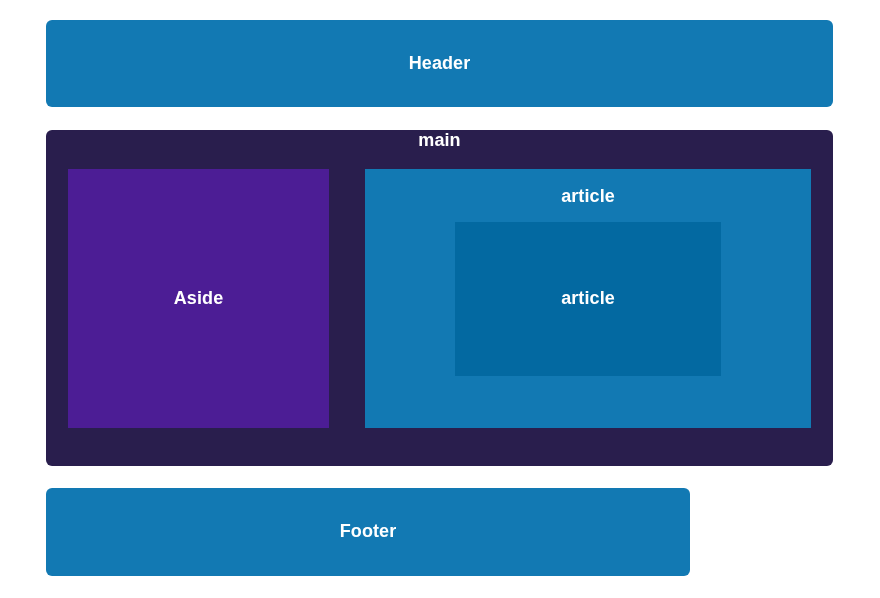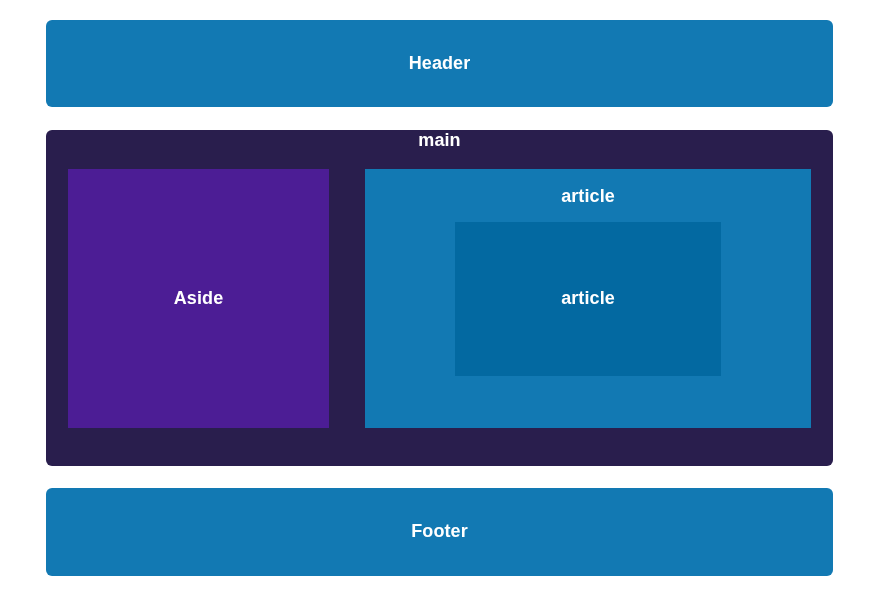--- a/index.html
+++ b/index.html
@@ -94,21 +94,21 @@
     width: 266px;
     height: 154px;
     background: #0369a1;
     align-items: center;
   }
 
   
   #footer-box {
     left: 46px;
     top: 488px;
-    width: 787px;
+    width: 644px;
     height: 88px;
     background: #1279b3;
     border-radius: 6px;
     align-items: center;
   }
 </style>
 </head>
 <body>
 
 <div id="layout-root">

